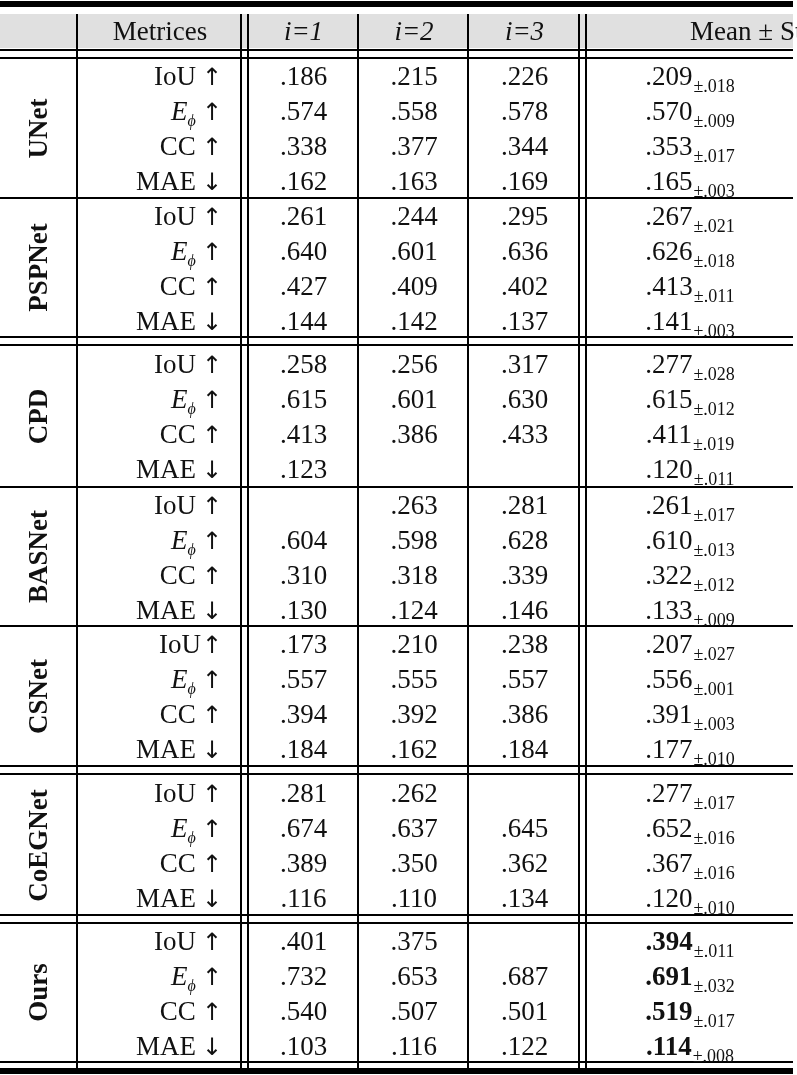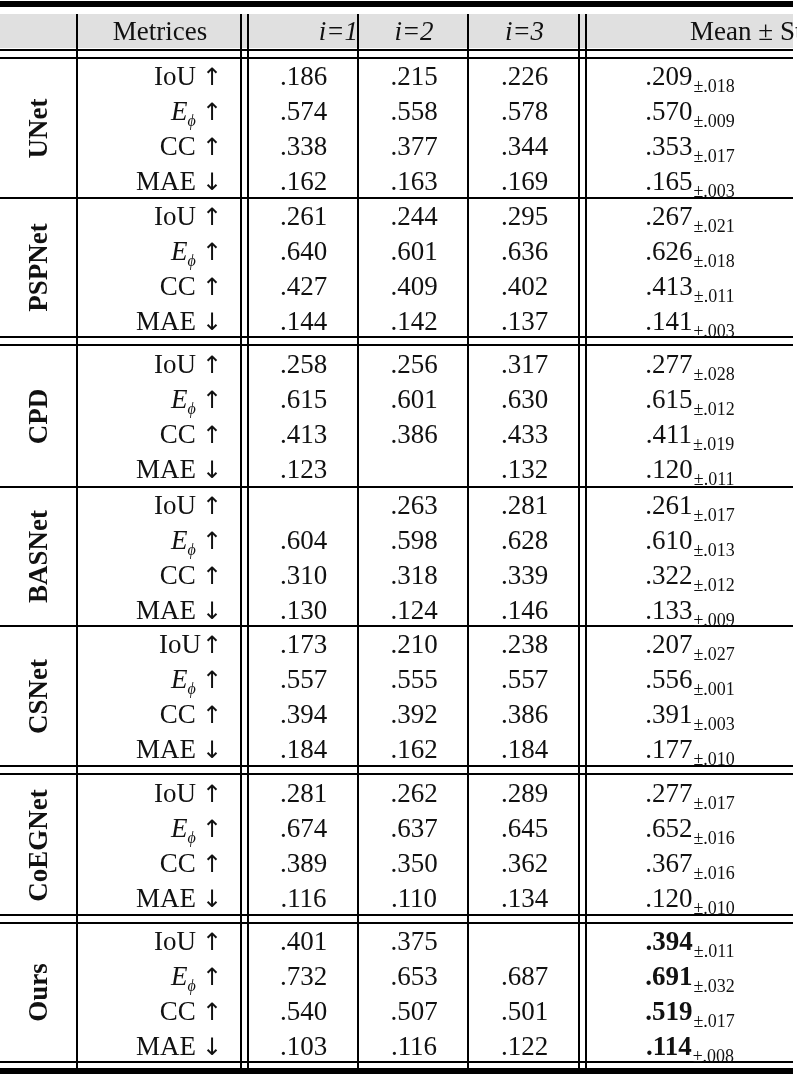--- a/index.html
+++ b/index.html
@@ -36,21 +36,21 @@
 </style>
 </head>
 <body>
 
 <div class="table">
 
   <div class="rule thick" style="top:1px;"></div>
 
   <div class="header-band"></div>
   <div class="hcell" style="left:80px;width:160px;">Metrices</div>
-  <div class="hcell" style="left:249px;width:109px;text-align:right;"><i>i=1</i></div>
+  <div class="hcell" style="left:249px;width:109px;"><i>i=1</i></div>
   <div class="hcell" style="left:360px;width:108px;"><i>i=2</i></div>
   <div class="hcell" style="left:470px;width:109px;"><i>i=3</i></div>
   <div class="hcell" style="left:587px;width:236px;padding-left:48px;">Mean ± Std</div>
 
   <div class="rule thin" style="top:49px;"></div>
   <div class="rule thin" style="top:57px;"></div>
 
   <div class="vline" style="left:76px;top:14px;height:1055px;"></div>
   <div class="vline" style="left:240px;top:14px;height:1055px;"></div>
   <div class="vline" style="left:247px;top:14px;height:1055px;"></div>
@@ -161,21 +161,20 @@
     <div class="row" style="top:70px;">
       <div class="metric"><span>CC</span><span class="arrow">↑</span></div>
       <div class="val c1">.413</div>
       <div class="val c2">.386</div>
       <div class="val c3">.433</div>
       <div class="val c4"><span class="mean">.411</span><span class="std">±.019</span></div>
     </div>
     <div class="row" style="top:105px;">
       <div class="metric"><span>MAE</span><span class="arrow">↓</span></div>
       <div class="val c1">.123</div>
-      <div class="val c3">.132</div>
       <div class="val c4"><span class="mean">.120</span><span class="std">±.011</span></div>
     </div>
   </div>
 
   <div class="group" style="top:488px;height:137px;">
     <div class="glabel" style="top:0;height:137px;">
         <span>BASNet</span>
       </div>
     <div class="row" style="top:0;">
       <div class="metric"><span>IoU</span><span class="arrow">↑</span></div>
@@ -241,21 +240,20 @@
   </div>
 
   <div class="group" style="top:776px;height:138px;">
     <div class="glabel" style="top:0;height:138px;">
         <span>CoEGNet</span>
       </div>
     <div class="row" style="top:0;">
       <div class="metric"><span>IoU</span><span class="arrow">↑</span></div>
       <div class="val c1">.281</div>
       <div class="val c2">.262</div>
-      <div class="val c3">.289</div>
       <div class="val c4"><span class="mean">.277</span><span class="std">±.017</span></div>
     </div>
     <div class="row" style="top:35px;">
       <div class="metric"><span class="E">E<sub>ϕ</sub></span><span class="arrow">↑</span></div>
       <div class="val c1">.674</div>
       <div class="val c2">.637</div>
       <div class="val c3">.645</div>
       <div class="val c4"><span class="mean">.652</span><span class="std">±.016</span></div>
     </div>
     <div class="row" style="top:70px;">

